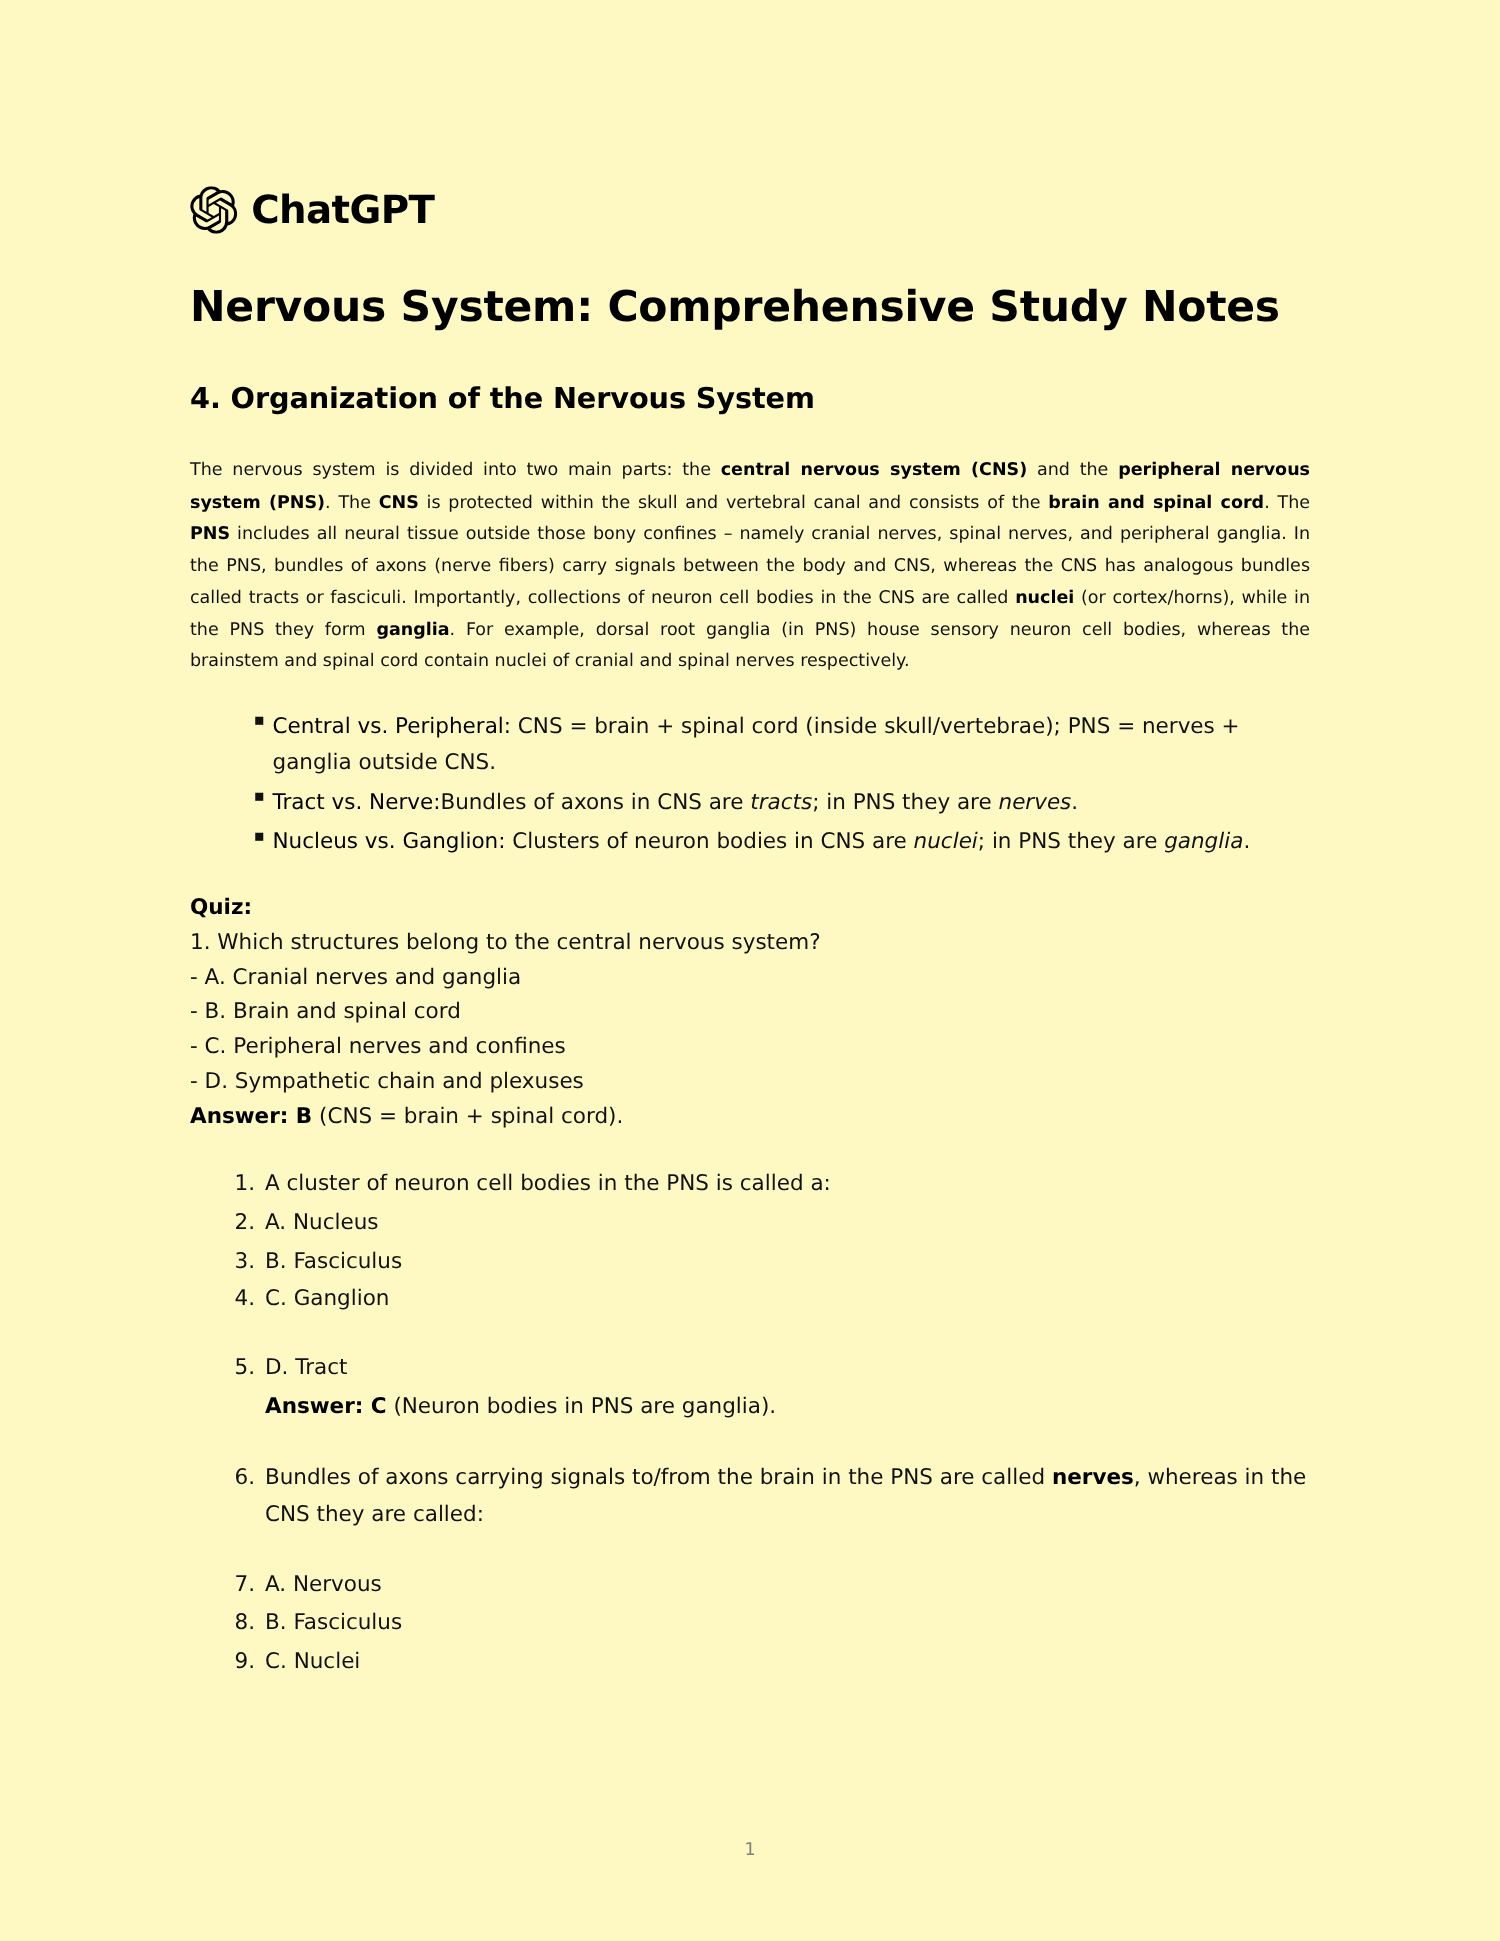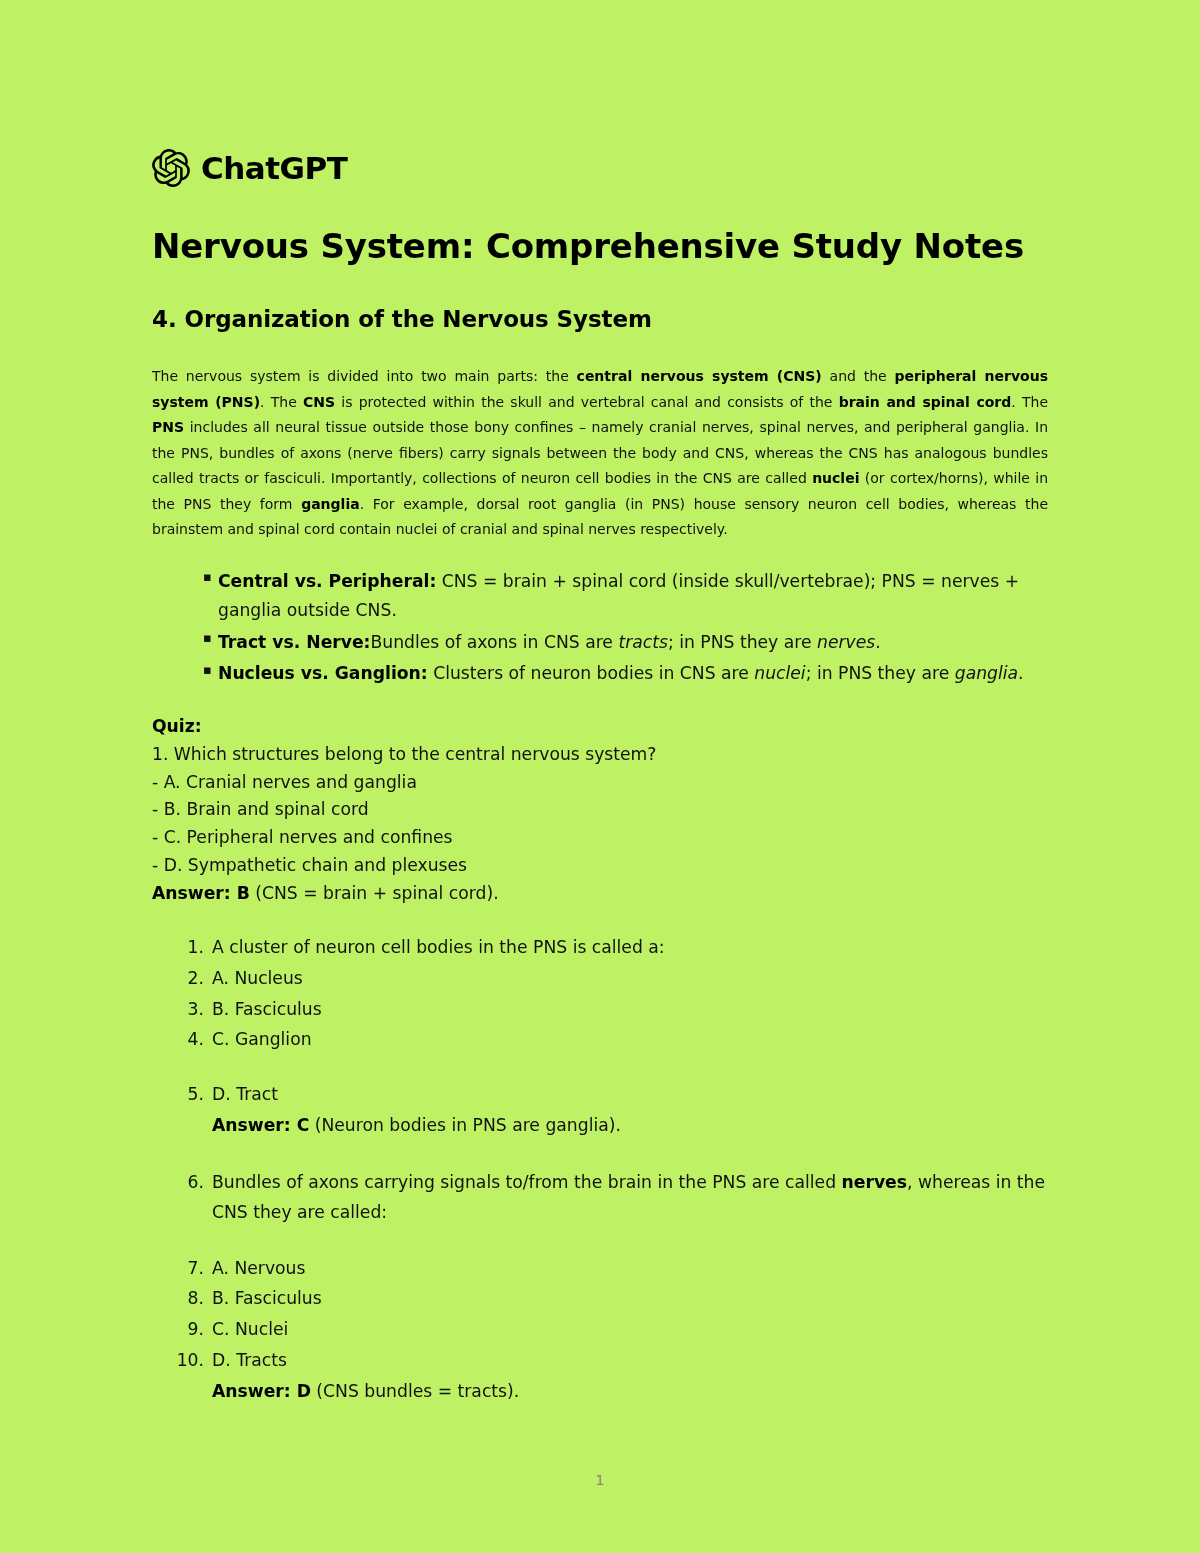--- a/index.html
+++ b/index.html
@@ -14,21 +14,21 @@
     color: #111111;
     position: relative;
     overflow: hidden;
   }
 
   .page {
     position: absolute;
     left: 0; top: 0;
     width: 1200px;
     height: 1553px;
-    background: #bef264;
+    background: #fef9c3;
   }
 
   .content {
     position: absolute;
     left: 152px;
     top: 140px;
     width: 896px;
   }
 
   
@@ -99,21 +99,21 @@
     margin-bottom: 2px;
   }
   .bullets li::before {
     content: "\25AA";
     position: absolute;
     left: 0;
     top: -0.5px;
     font-size: 13px;
     color: #111111;
   }
-  .bullets b { font-weight: bold; color: #000; }
+  .bullets b { font-weight: normal; color: #000; }
   .bullets i { font-style: italic; }
 
   
   .quiz-block {
     margin: 0 0 26px 0;
   }
   .quiz-line {
     font-size: 17.2px;
     line-height: 1.62;
     color: #111111;
@@ -204,21 +204,18 @@
       <li><span class="num">2.</span><span>A. Nucleus</span></li>
       <li><span class="num">3.</span><span>B. Fasciculus</span></li>
       <li><span class="num">4.</span><span>C. Ganglion</span></li>
       <li class="gap-before"><span class="num">5.</span><span>D. Tract</span>
         <div class="answer-sub"><b>Answer: C</b><span> (Neuron bodies in PNS are ganglia).</span></div>
       </li>
       <li class="gap-before wrap-item"><span class="num">6.</span><span>Bundles of axons carrying signals to/from the brain in the PNS are called </span><b>nerves</b><span>, whereas in the CNS they are called:</span></li>
       <li class="gap-before"><span class="num">7.</span><span>A. Nervous</span></li>
       <li><span class="num">8.</span><span>B. Fasciculus</span></li>
       <li><span class="num">9.</span><span>C. Nuclei</span></li>
-      <li><span class="num">10.</span><span>D. Tracts</span>
-        <div class="answer-sub"><b>Answer: D</b><span> (CNS bundles = tracts).</span></div>
-      </li>
     </ol>
 
   </div>
 
   <div class="page-number">1</div>
 </div>
 
 </body></html>

